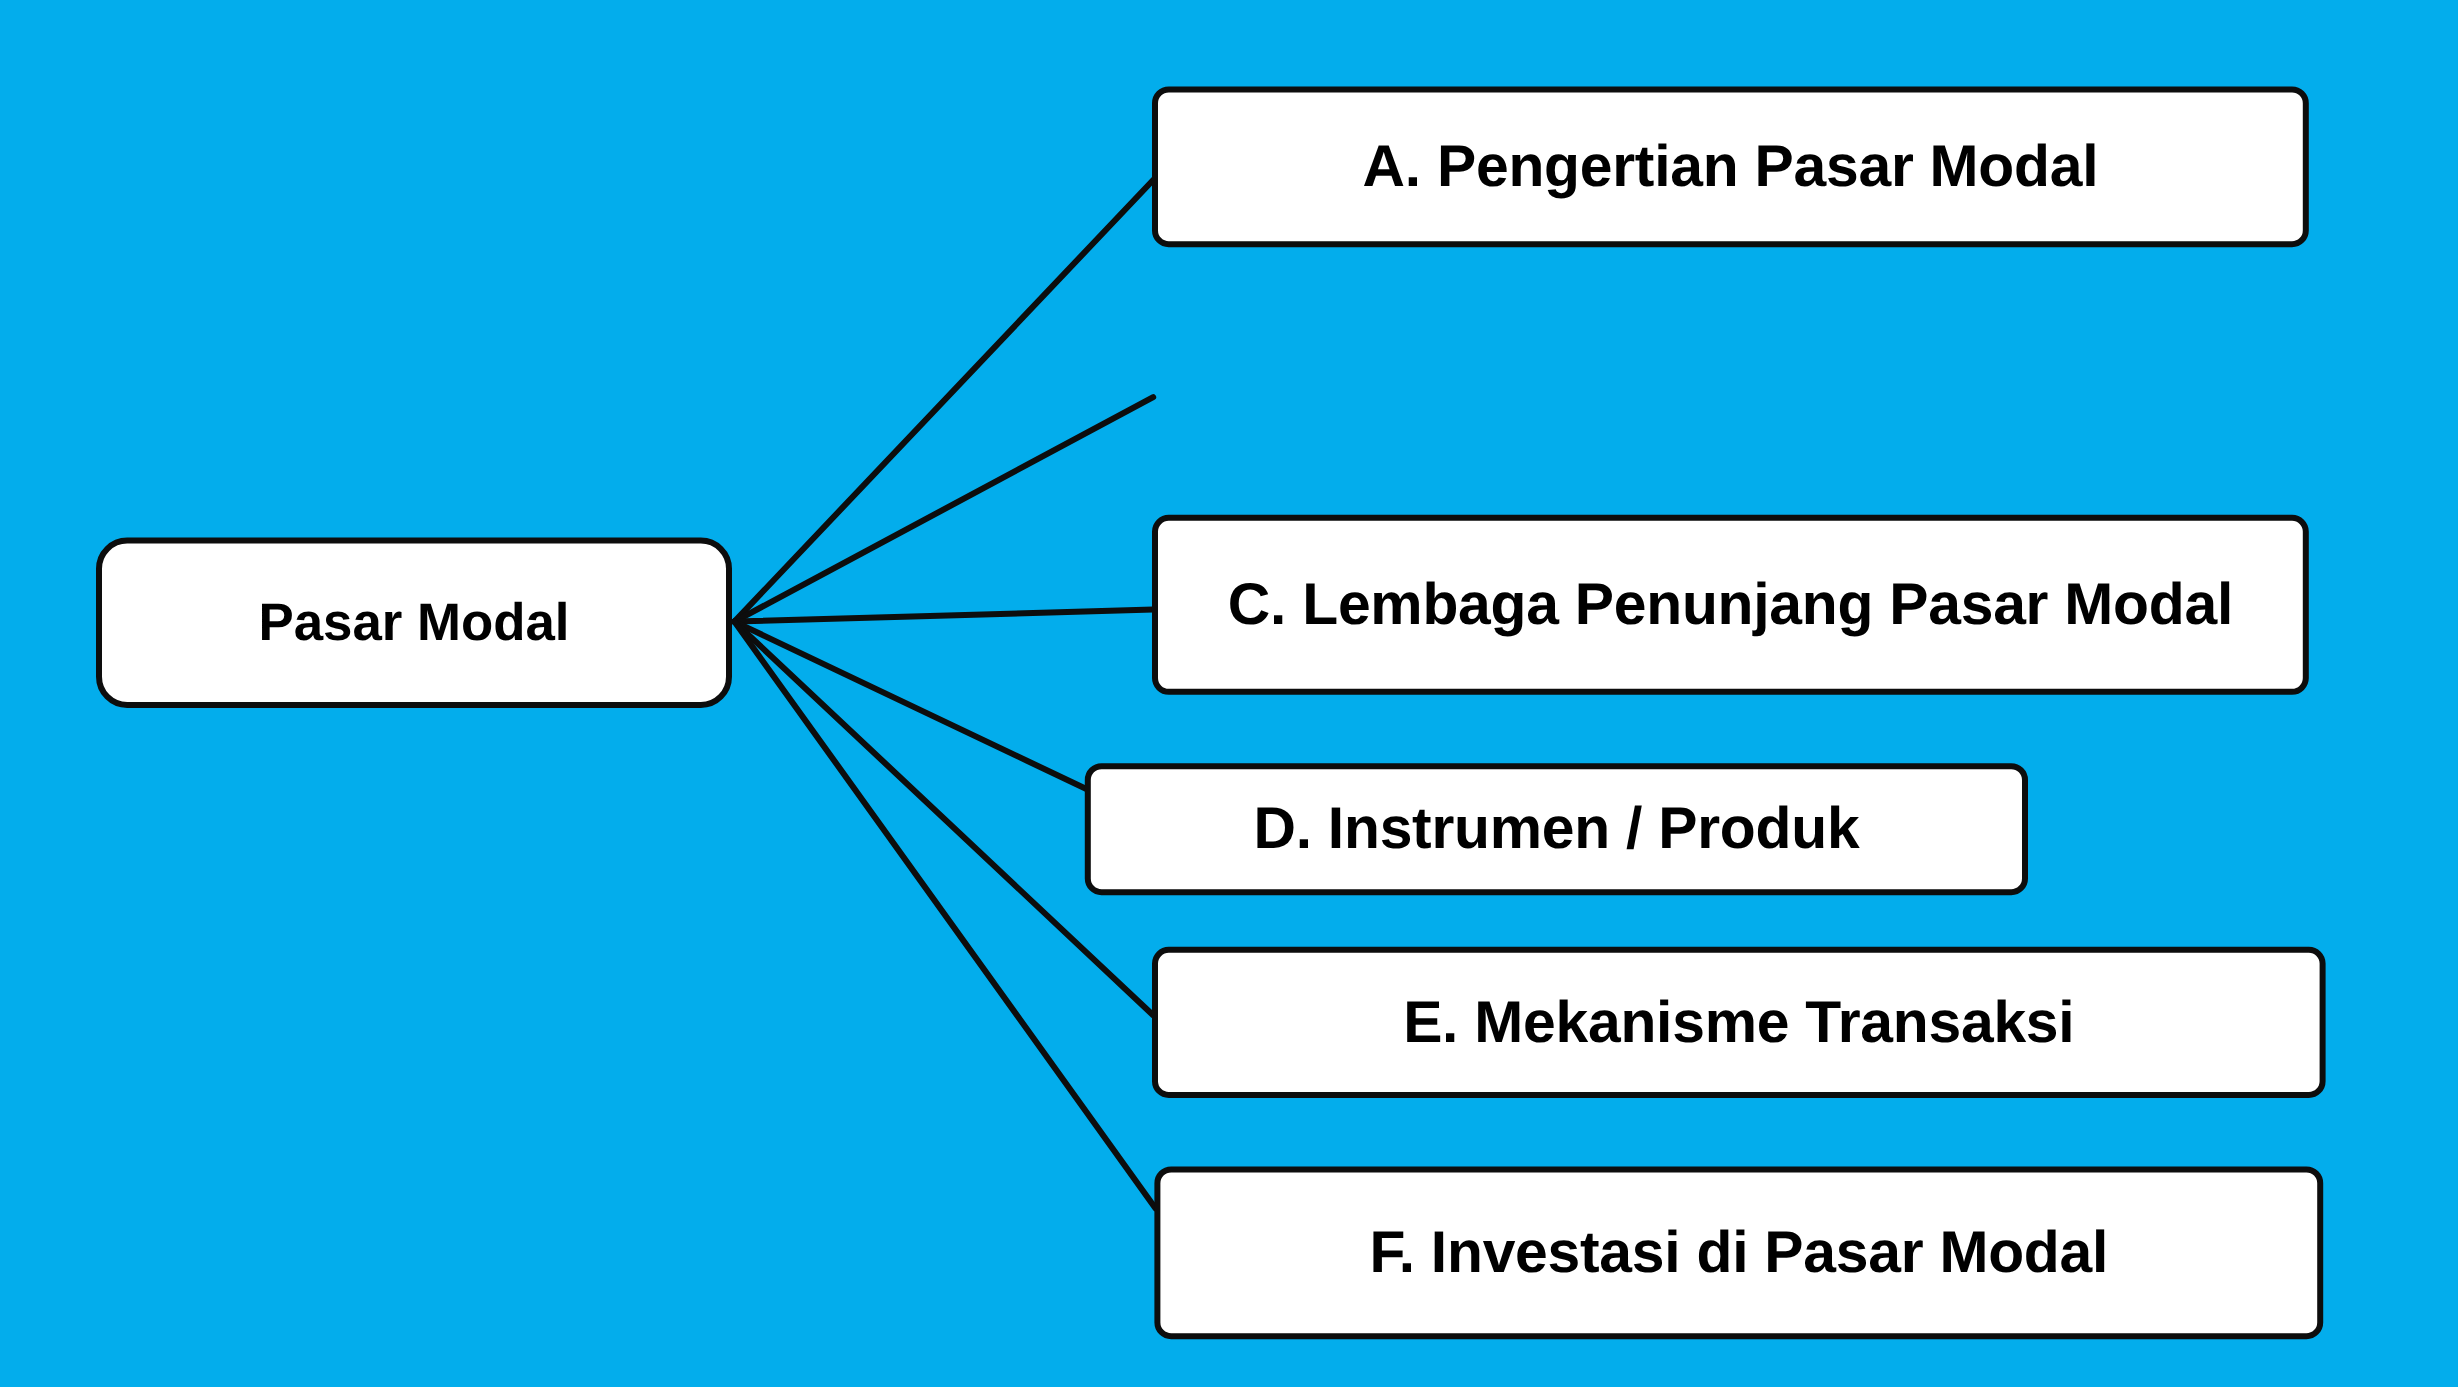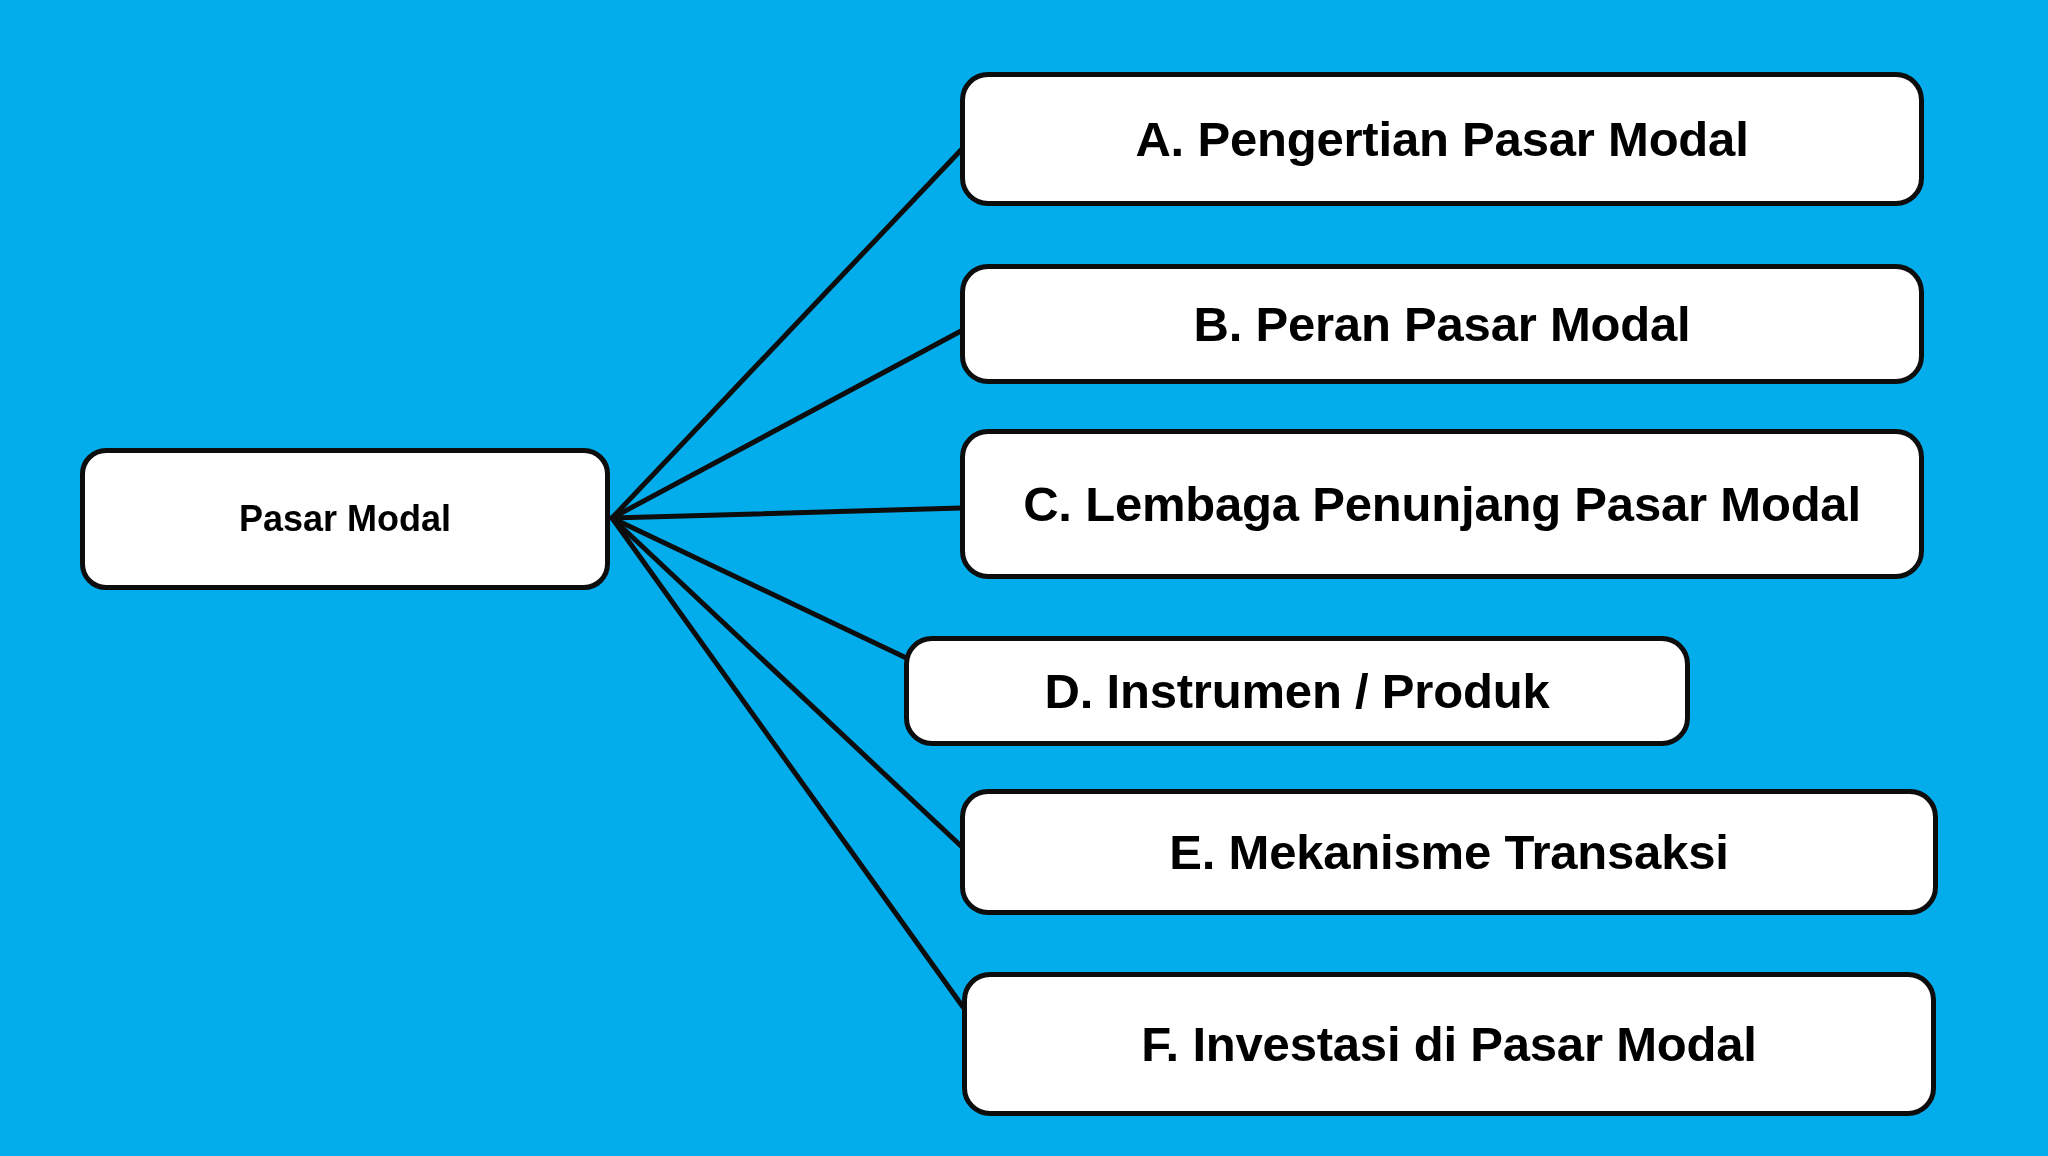--- a/index.html
+++ b/index.html
@@ -21,37 +21,37 @@
     top: 0;
     width: 2048px;
     height: 1156px;
     pointer-events: none;
   }
   .node {
     position: absolute;
     box-sizing: border-box;
     background: #ffffff;
     border: 5px solid #0d0d0d;
-    border-radius: 28px;
+    border-radius: 14px;
     display: flex;
     align-items: center;
     justify-content: center;
     text-align: center;
     color: #000000;
     font-weight: bold;
     line-height: 1.12;
     padding: 4px 22px;
     z-index: 2;
   }
   .node-root {
     left: 80px;
     top: 448px;
     width: 530px;
     height: 142px;
-    font-size: 36px;
+    font-size: 44px;
     border-radius: 26px;
   }
   .node-child {
     font-size: 49px;
     letter-spacing: -0.2px;
   }
   #node-a { left: 960px;  top: 72px;  width: 964px;  height: 134px; }
   #node-b { left: 960px;  top: 264px; width: 964px;  height: 120px; }
   #node-c { left: 960px;  top: 429px; width: 964px;  height: 150px; text-align: center; }
   #node-d { left: 904px;  top: 636px; width: 786px;  height: 110px; }
@@ -75,23 +75,20 @@
   </svg>
 
   <div class="node node-root">
     <span>Pasar Modal</span>
   </div>
 
   <div class="node node-child" id="node-a">
     <span>A. Pengertian Pasar Modal</span>
   </div>
 
-  <div class="node node-child" id="node-b">
-    <span>B. Peran Pasar Modal</span>
-  </div>
 
   <div class="node node-child" id="node-c">
     <span>C. Lembaga Penunjang Pasar Modal</span>
   </div>
 
   <div class="node node-child" id="node-d">
     <span>D. Instrumen / Produk</span>
   </div>
 
   <div class="node node-child" id="node-e">

